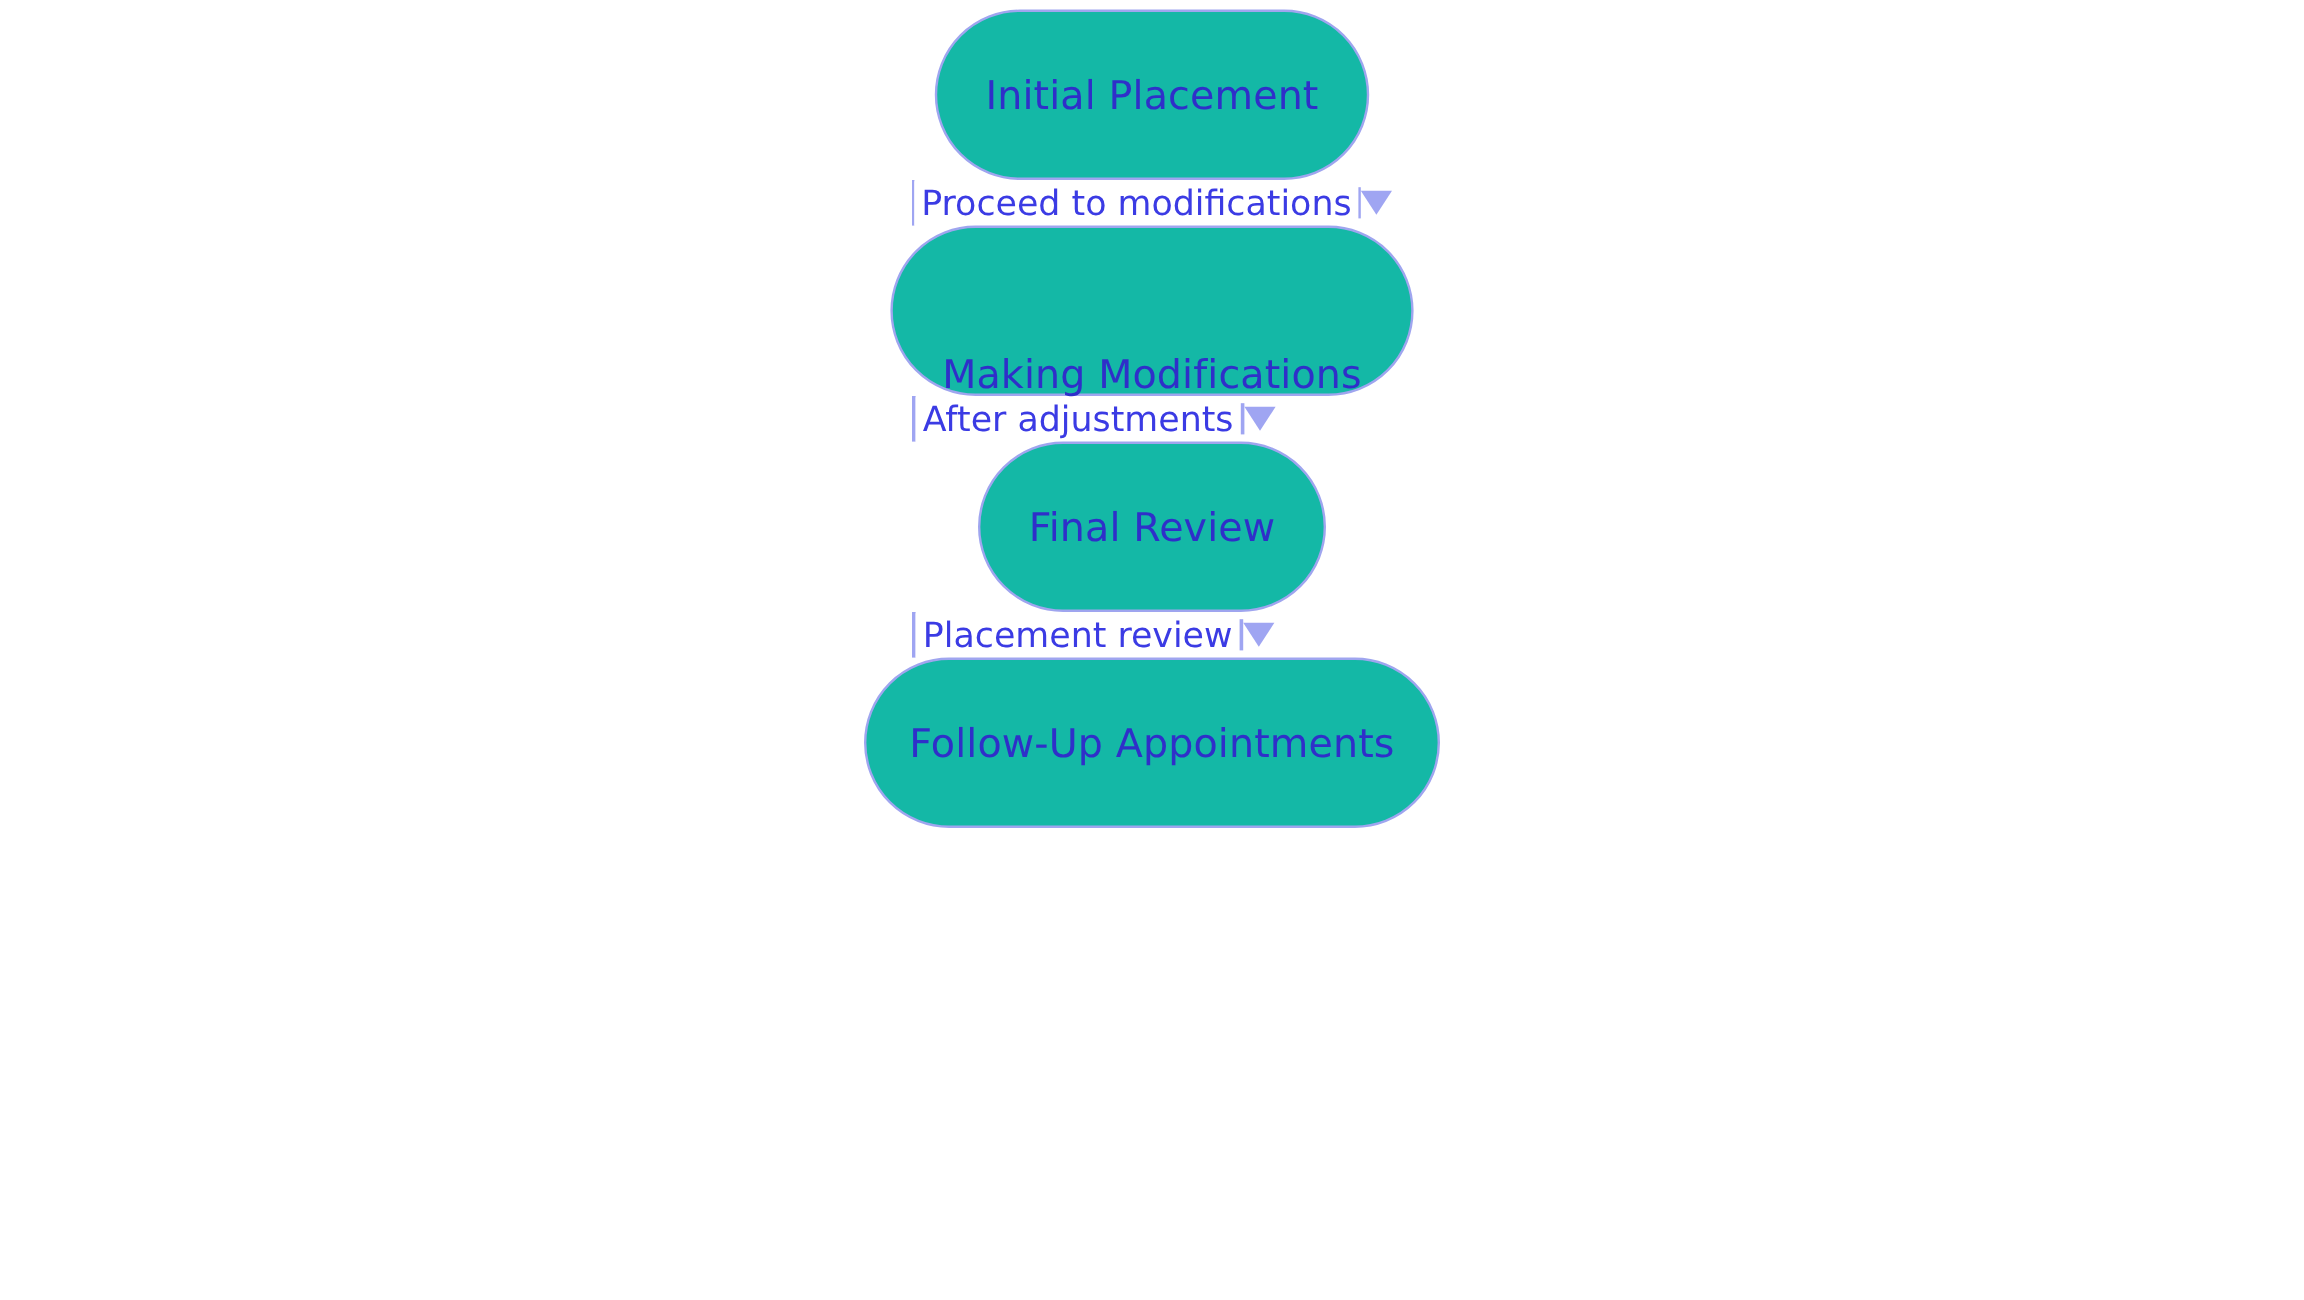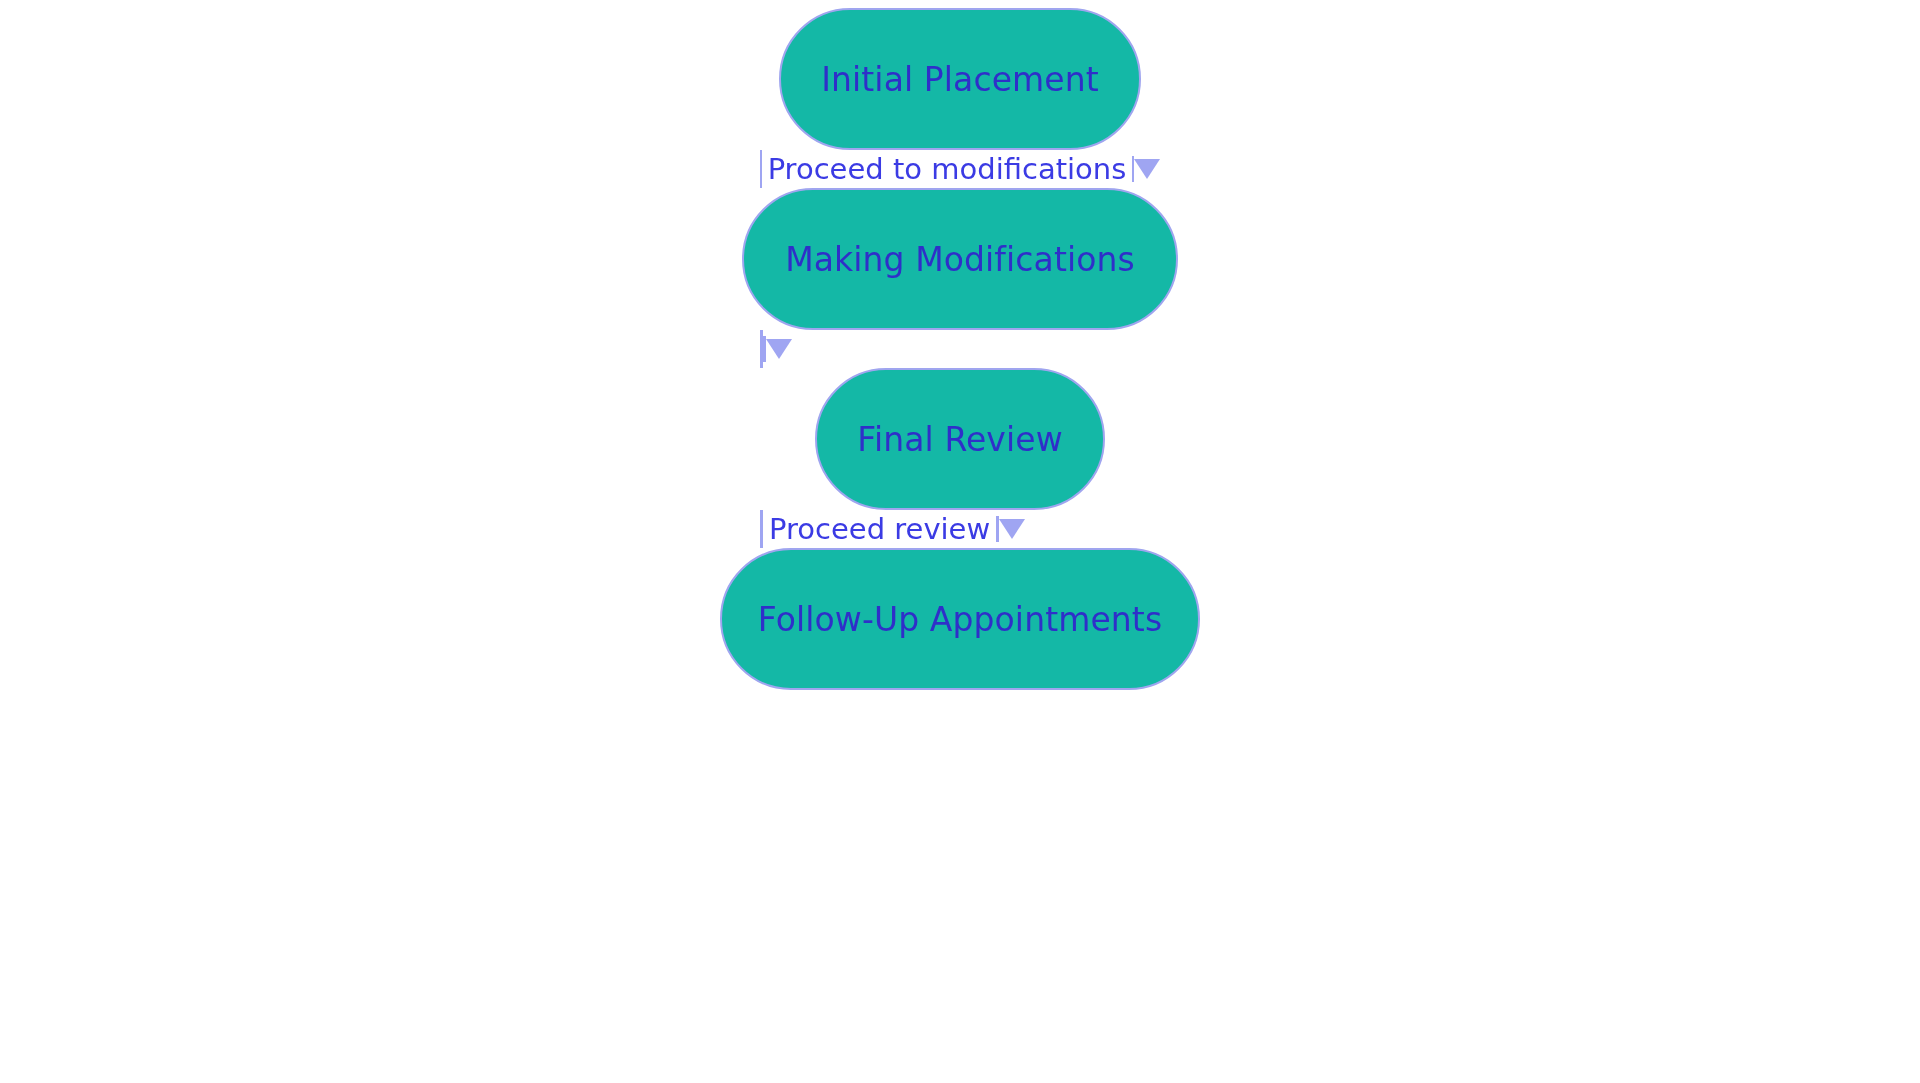--- a/index.html
+++ b/index.html
@@ -47,21 +47,21 @@
   }
   .node-label {
     color: #2f2fc9;
     font-size: 33px;
     line-height: 1;
     letter-spacing: 0.1px;
     white-space: nowrap;
   }
 
   .node-1 { width: 362px; margin-top: 8px; }
-  .node-2 { width: 436px; }
+  .node-2 { width: 436px; align-items: flex-end; }
   .node-3 { width: 290px; }
   .node-4 { width: 480px; }
 
   
   .edge {
     position: relative;
     width: 400px;
     display: flex;
     flex-direction: row;
     align-items: center;
@@ -123,31 +123,32 @@
       <div class="edge-line-bottom"></div>
       <div class="arrow-head"></div>
     </div>
 
     <div class="node node-2">
       <span class="node-label">Making Modifications</span>
     </div>
 
     <div class="edge edge-2">
       <div class="edge-line-top"></div>
+      <span class="edge-label">After adjustments</span>
       <div class="edge-line-bottom"></div>
       <div class="arrow-head"></div>
     </div>
 
     <div class="node node-3">
       <span class="node-label">Final Review</span>
     </div>
 
     <div class="edge edge-3">
       <div class="edge-line-top"></div>
-      <span class="edge-label">Proceed review</span>
+      <span class="edge-label">Placement review</span>
       <div class="edge-line-bottom"></div>
       <div class="arrow-head"></div>
     </div>
 
     <div class="node node-4">
       <span class="node-label">Follow-Up Appointments</span>
     </div>
 
   </div>
 </div>

